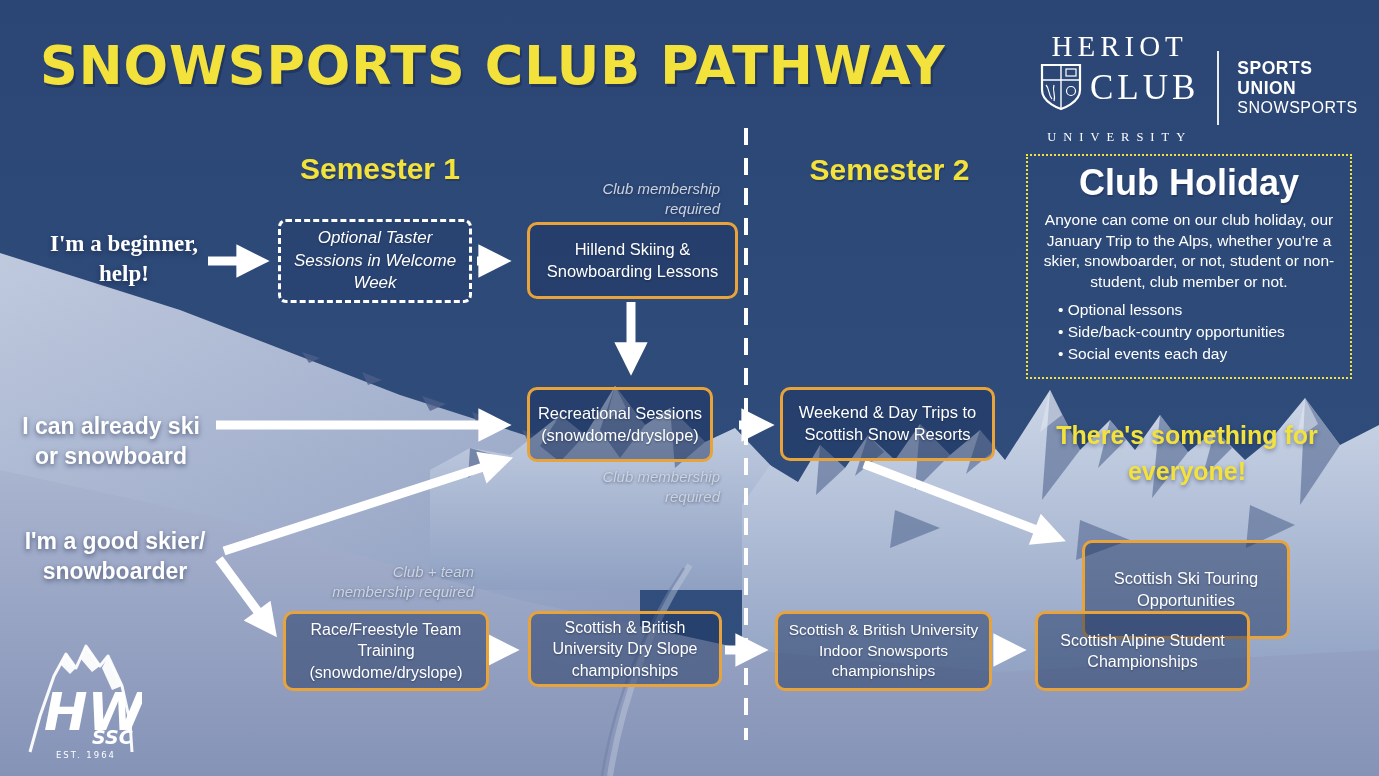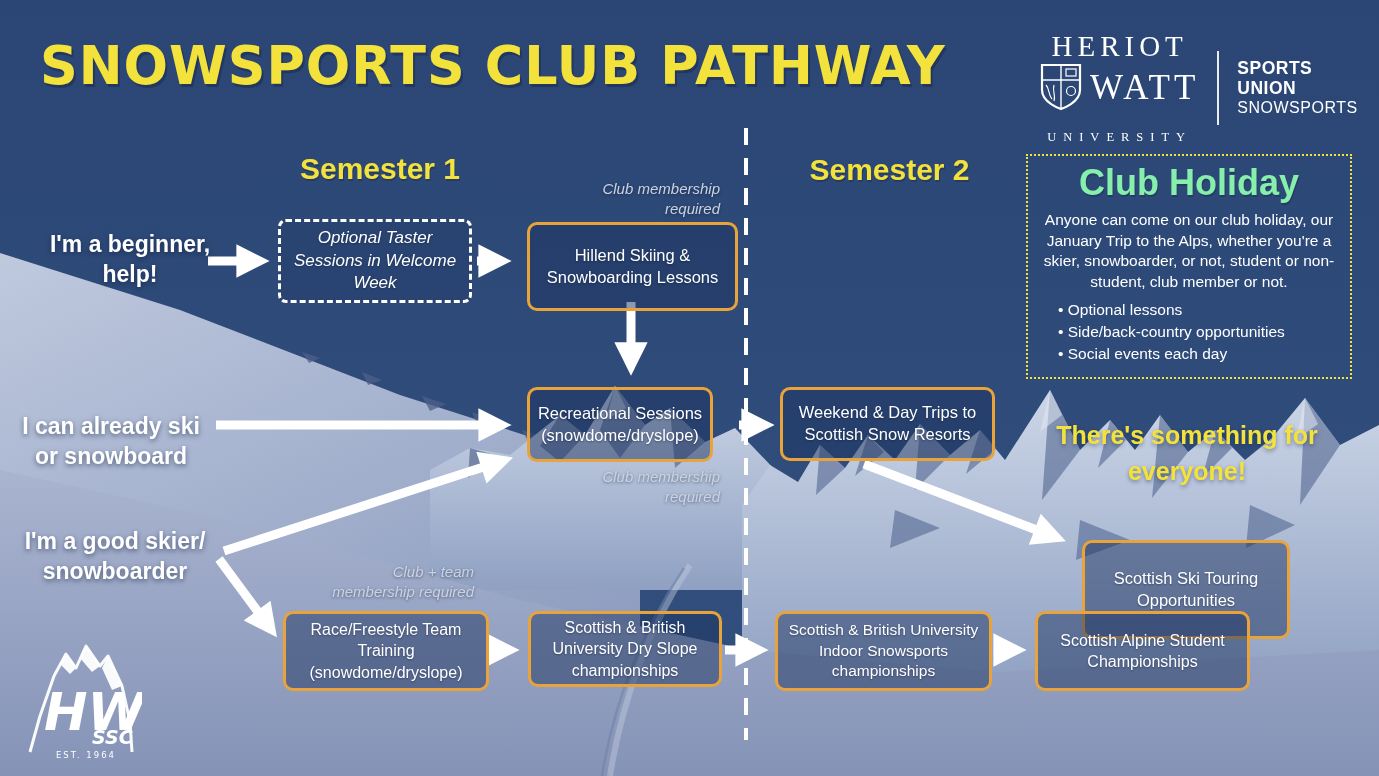--- a/index.html
+++ b/index.html
@@ -36,21 +36,21 @@
 
   
   .sem{color:#F4E23C;font-weight:bold;font-size:30px;text-align:center;
        text-shadow:1px 2px 0 rgba(24,39,74,.4);}
   #sem1{left:285px;top:152px;width:190px;}
   #sem2{left:792px;top:153px;width:195px;}
 
   
   .entry{color:#fff;font-weight:bold;font-size:23px;line-height:1.32;text-align:center;
          white-space:pre-line;text-shadow:0 2px 5px rgba(15,28,58,.55);}
-  #entry-beginner{left:34px;top:229px;width:192px;}
+  #entry-beginner{left:28px;top:229px;width:192px;font-family:Liberation Serif, serif;}
   #entry-intermediate{left:8px;top:411px;width:206px;}
   #entry-advanced{left:12px;top:526px;width:206px;}
 
   
   .note{color:#ccd3e0;font-style:italic;font-size:15px;line-height:1.32;text-align:right;
         white-space:pre-line;text-shadow:0 1px 3px rgba(15,28,58,.5);}
   #note-hillend{left:545px;top:179px;width:175px;}
   #note-recreational{left:545px;top:467px;width:175px;}
   #note-team{left:298px;top:562px;width:176px;}
 
@@ -58,36 +58,36 @@
   .box{
     border:3px solid #E8A33B;border-radius:10px;
     background:rgba(29,52,95,.5);color:#fff;
     display:flex;align-items:center;justify-content:center;text-align:center;
     font-size:16.5px;line-height:1.33;white-space:pre-line;
     box-sizing:border-box;text-shadow:0 1px 2px rgba(10,20,45,.4);
   }
   .dashed{border:3px dashed #fff;border-radius:8px;background:rgba(29,52,95,.22);
           font-style:italic;font-size:17px;}
   #box-taster{left:278px;top:219px;width:194px;height:84px;}
-  #box-hillend{left:527px;top:222px;width:211px;height:89px;}
+  #box-hillend{left:527px;top:222px;width:211px;height:77px;}
   #box-recreational{left:527px;top:387px;width:186px;height:75px;}
   #box-weekend{left:780px;top:387px;width:215px;height:74px;}
   #box-skitouring{left:1082px;top:504px;width:208px;height:99px;margin-top:36px;}
   #box-race{left:283px;top:611px;width:206px;height:80px;font-size:16px;}
   #box-dryslope{left:528px;top:611px;width:194px;height:76px;font-size:16px;}
   #box-indoor{left:775px;top:611px;width:217px;height:80px;font-size:15.5px;}
   #box-alpine{left:1035px;top:611px;width:215px;height:80px;font-size:16px;}
 
   
   #holiday{
     left:1026px;top:154px;width:326px;box-sizing:border-box;
     border:2.5px dotted #F4E23C;padding:4px 8px 12px;
     text-align:center;color:#fff;
   }
-  #holiday .h-title{color:#86efac;font-weight:bold;font-size:36px;margin:2px 0 6px;
+  #holiday .h-title{color:#ffffff;font-weight:bold;font-size:36px;margin:2px 0 6px;
                     text-shadow:1px 2px 0 rgba(24,39,74,.4);}
   #holiday .h-body{font-size:15.5px;line-height:1.33;}
   #holiday ul{list-style:none;text-align:left;margin:7px 0 0 22px;padding:0;}
   #holiday li{font-size:15.5px;line-height:1.4;}
   #holiday li::before{content:"•  ";}
 
   
   #tagline{left:1052px;top:417px;width:270px;text-align:center;color:#F4E23C;
            font-weight:bold;font-size:25px;line-height:1.45;white-space:pre-line;
            text-shadow:0 2px 4px rgba(20,35,70,.45);}
@@ -194,21 +194,21 @@
       <div class="heriot">HERIOT</div>
       <div class="wattrow">
         <svg width="42" height="48" viewBox="0 0 42 48">
           <path d="M2,2 H40 V27 C40,40 21,46 21,46 C21,46 2,40 2,27 Z" fill="none" stroke="#fff" stroke-width="2.2"></path>
           <line x1="2" y1="17" x2="40" y2="17" stroke="#fff" stroke-width="1.4"></line>
           <line x1="21" y1="2" x2="21" y2="46" stroke="#fff" stroke-width="1.4"></line>
           <rect x="26" y="6" width="10" height="7" fill="none" stroke="#fff" stroke-width="1.2"></rect>
           <path d="M6,22 C10,26 8,32 12,36 M14,22 C12,28 16,32 14,38" stroke="#fff" stroke-width="1.2" fill="none"></path>
           <circle cx="31" cy="28" r="4.5" fill="none" stroke="#fff" stroke-width="1.2"></circle>
         </svg>
-        <div class="watt">WATT</div>
+        <div class="watt">CLUB</div>
       </div>
       <div class="univ">UNIVERSITY</div>
     </div>
     <div class="vrule"></div>
     <div class="right">
       <div class="dept-b">SPORTS</div>
       <div class="dept-b">UNION</div>
       <div class="dept-r">SNOWSPORTS</div>
     </div>
   </div>

